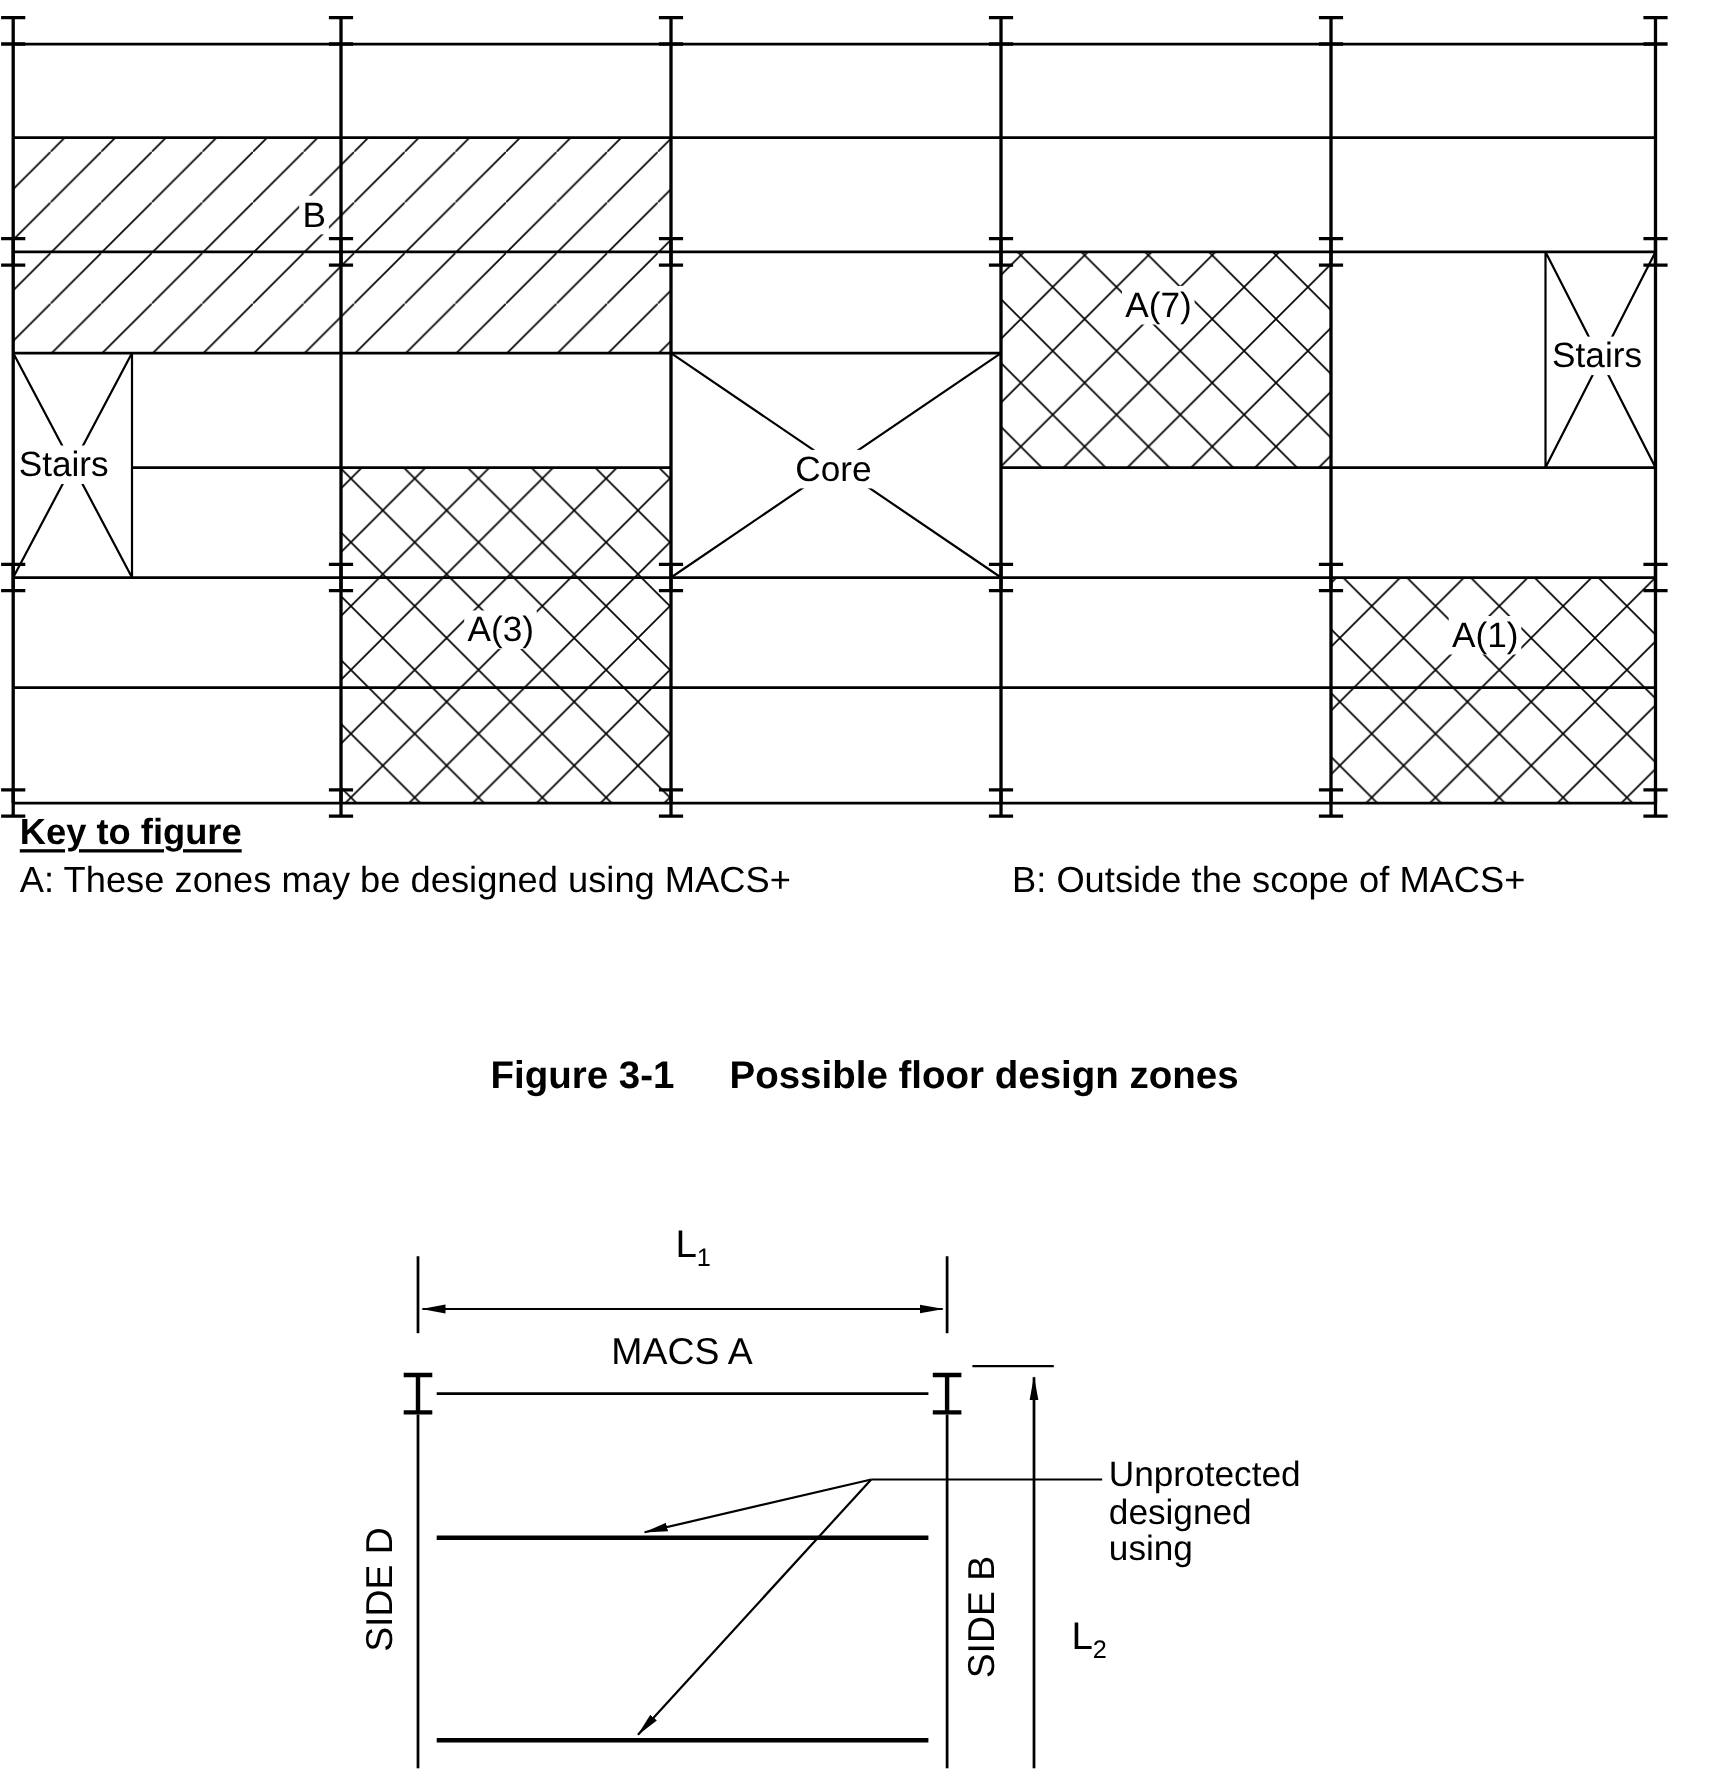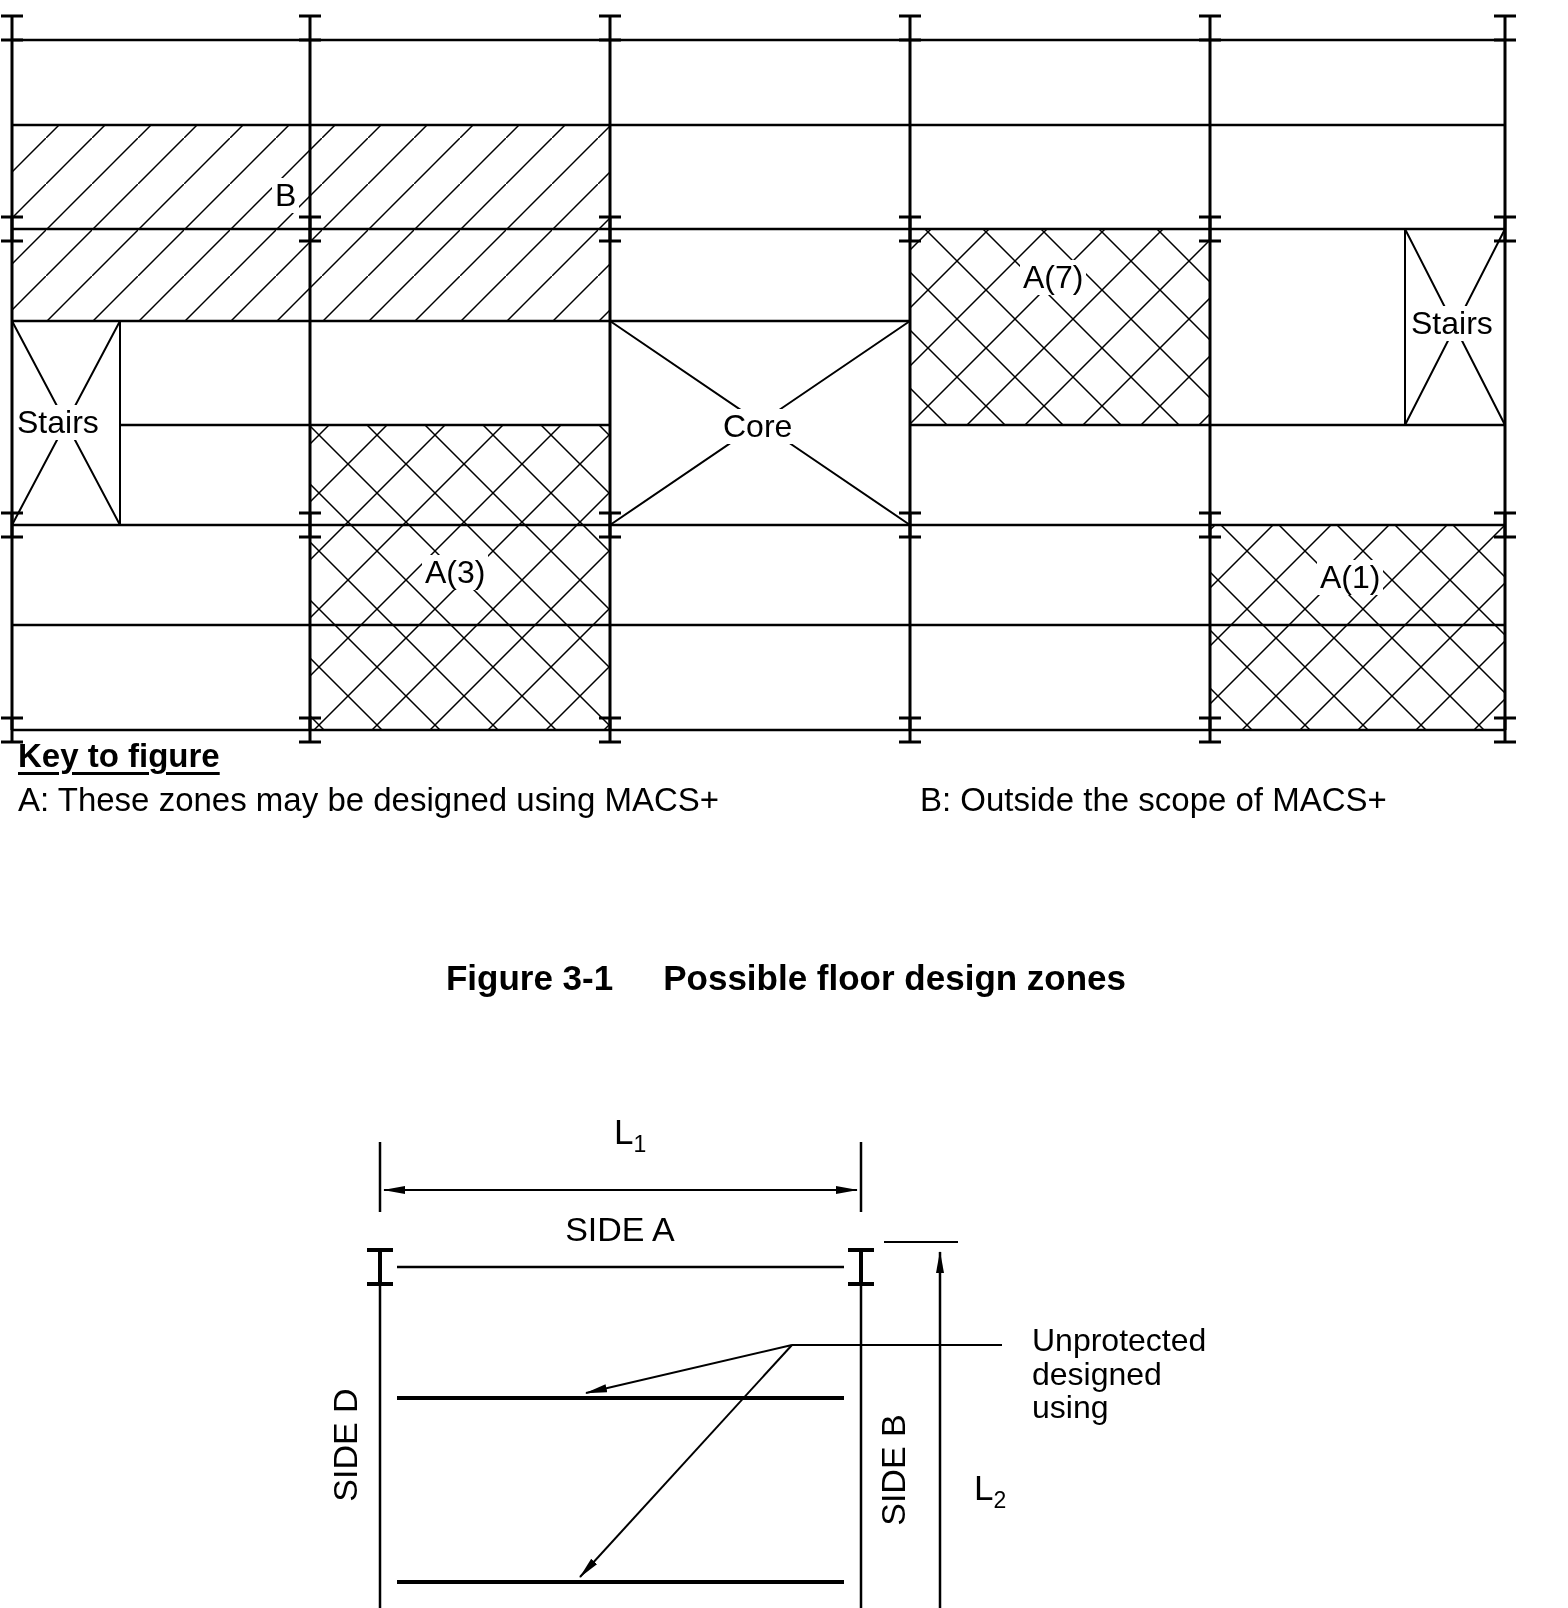--- a/index.html
+++ b/index.html
@@ -9,21 +9,21 @@
   .ovl{position:absolute;white-space:nowrap;}
   .zlabel{font-size:32px;background:#fff;padding:0 3px;line-height:1.1;}
   .keyline{font-size:33px;line-height:1.2;}
   .keyhead{font-weight:bold;text-decoration:underline;text-underline-offset:5px;text-decoration-thickness:2.5px;}
   .caption{position:absolute;left:0;top:958px;width:1532px;text-align:center;font-size:35px;font-weight:bold;margin-left:20px;}
   .caption .gap{margin-left:50px;}
   .dimlbl{font-size:35px;margin-left:12px;}
   .dimlbl sub{font-size:23px;}
   .sidelbl{position:absolute;width:160px;height:40px;font-size:34px;text-align:center;line-height:40px;transform:rotate(-90deg);white-space:nowrap;}
   .sidea{font-size:34px;text-align:center;width:200px;}
-  .note{font-size:32px;line-height:1.05;margin-left:24px;}
+  .note{font-size:32px;line-height:1.05;}
 </style>
 </head>
 <body>
 
 <div class="page">
 
   <svg width="1568" height="748" viewBox="0 0 1568 748" style="top:0">
     <defs>
       <pattern id="hatchDiag" width="46" height="46" patternUnits="userSpaceOnUse">
         <path d="M0 46 L46 0" stroke="#000" stroke-width="1.5"></path>
@@ -115,21 +115,21 @@
       <line x1="1002" y1="265" x2="792" y2="265" stroke-width="2"></line>
       <line x1="792" y1="265" x2="586" y2="313" stroke-width="2" marker-end="url(#arrowhead)"></line>
       <line x1="792" y1="265" x2="580" y2="497" stroke-width="2" marker-end="url(#arrowhead)"></line>
     </g>
     <use href="#ibm" x="380" y="187"></use>
     <use href="#ibm" x="861" y="187"></use>
   </svg>
 
   <div class="ovl dimlbl" style="left:602px;top:1112px"><span>L</span><sub>1</sub></div>
 
-  <div class="ovl sidea" style="left:520px;top:1210px">SIDE A</div>
+  <div class="ovl sidea" style="left:520px;top:1210px">MACS A</div>
 
   <div class="sidelbl" style="left:265px;top:1425px">SIDE D</div>
   <div class="sidelbl" style="left:813px;top:1450px">SIDE B</div>
 
   <div class="ovl dimlbl" style="left:962px;top:1468px"><span>L</span><sub>2</sub></div>
 
   <div class="ovl note" style="left:1008px;top:1324px">
     <div>Unprotected</div>
     <div>designed</div>
     <div>using</div>

